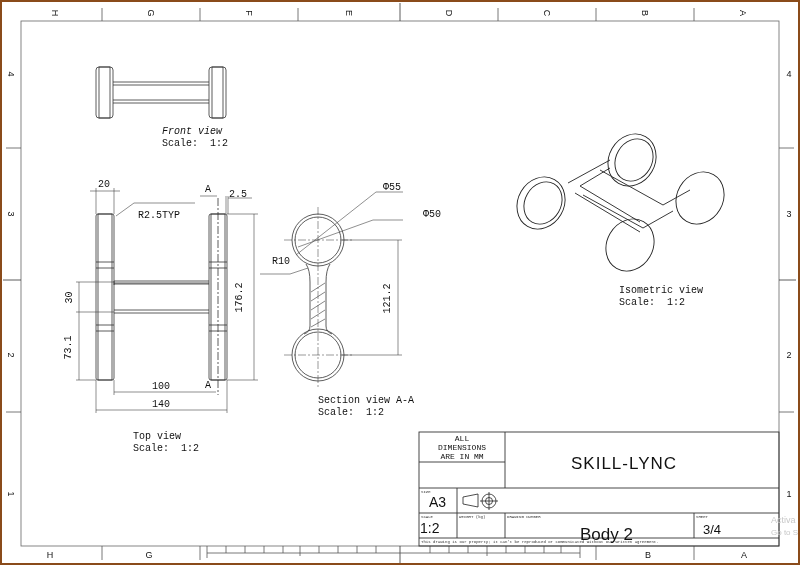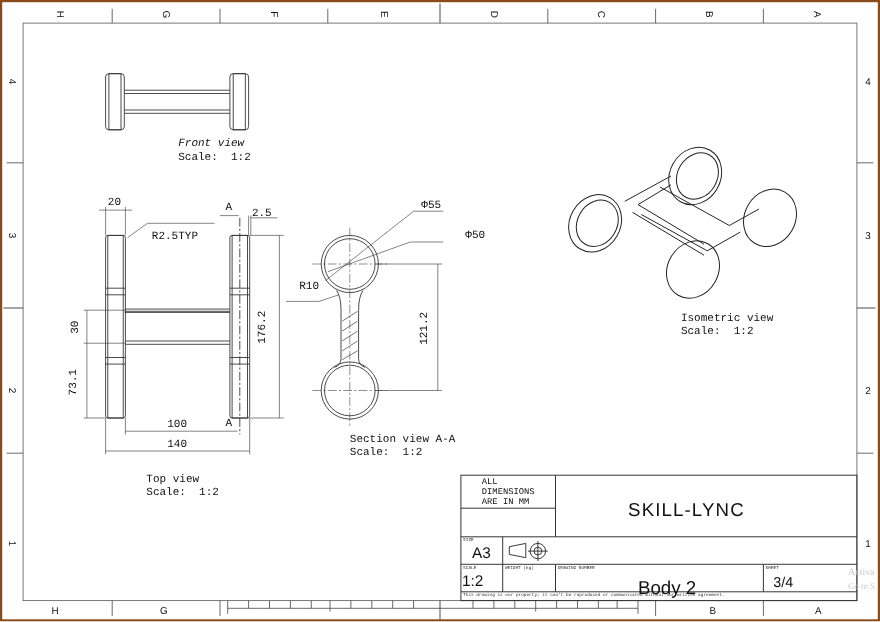--- a/index.html
+++ b/index.html
@@ -1,23 +1,23 @@
 <!DOCTYPE html>
 <html><head>
 <meta charset="utf-8">
 <style>
   html,body{margin:0;padding:0;background:#fff;}
   body{width:800px;height:565px;position:relative;overflow:hidden;font-family:"Liberation Mono","DejaVu Sans Mono",monospace;}
   .frame{position:absolute;left:0;top:0;width:800px;height:565px;box-sizing:border-box;border:2px solid #8a4b1a;background:#fff;}
   svg{position:absolute;left:0;top:0;}
   .lbl{position:absolute;font-size:10px;color:#111;line-height:11px;white-space:pre;}
   .zone{position:absolute;font-family:"Liberation Sans",sans-serif;font-size:9px;color:#111;text-align:center;}
-  .tb{position:absolute;font-family:"Liberation Sans",sans-serif;color:#111;white-space:pre;}
+  .tb{position:absolute;font-family:"Liberation Sans",sans-serif;color:#111;white-space:pre;text-align:center;}
   .tiny{font-family:"Liberation Mono",monospace;font-size:4px;color:#333;position:absolute;white-space:pre;}
-  .watermark{position:absolute;font-family:Liberation Serif, serif;color:#c8c8c8;font-size:9px;line-height:12px;}
+  .watermark{position:absolute;font-family:Liberation Sans, sans-serif;color:#c8c8c8;font-size:9px;line-height:12px;}
 </style>
 </head>
 <body>
 
 <div class="frame"></div>
 
 <svg width="800" height="565">
   <g stroke="#555" fill="none" stroke-width="0.8">
 
     <rect x="21" y="21" width="758" height="525" stroke="#666"></rect>

